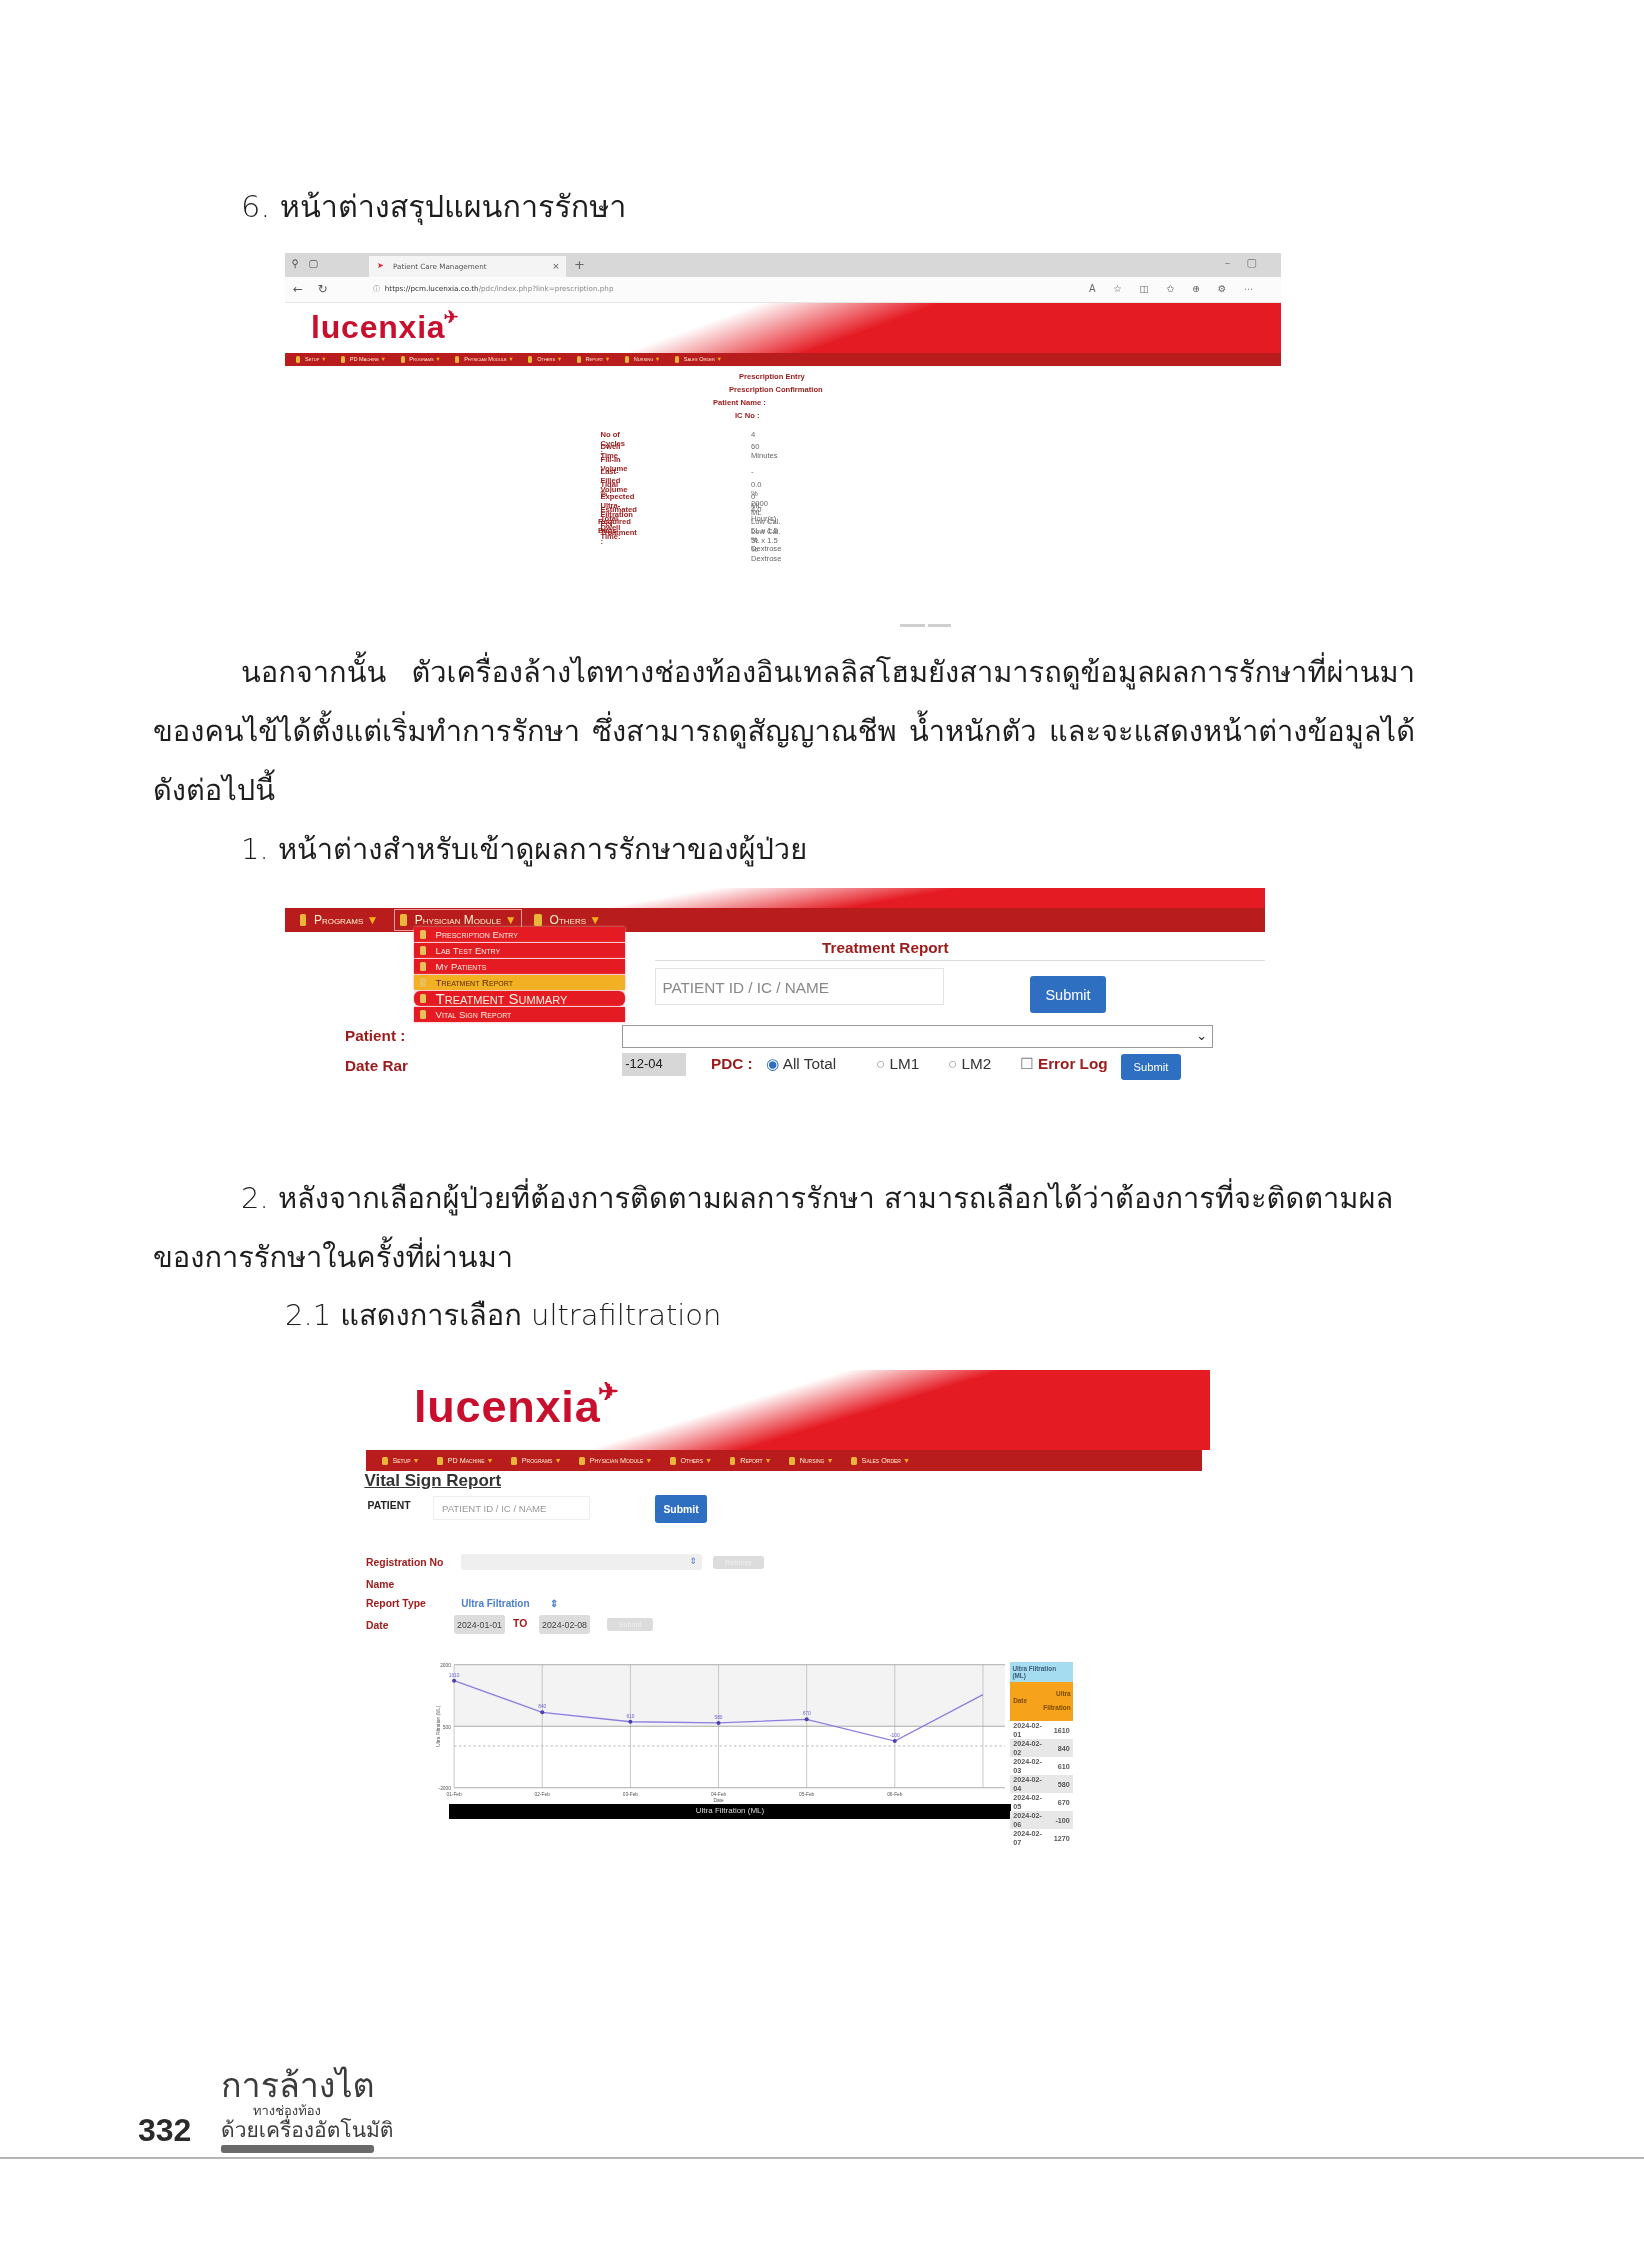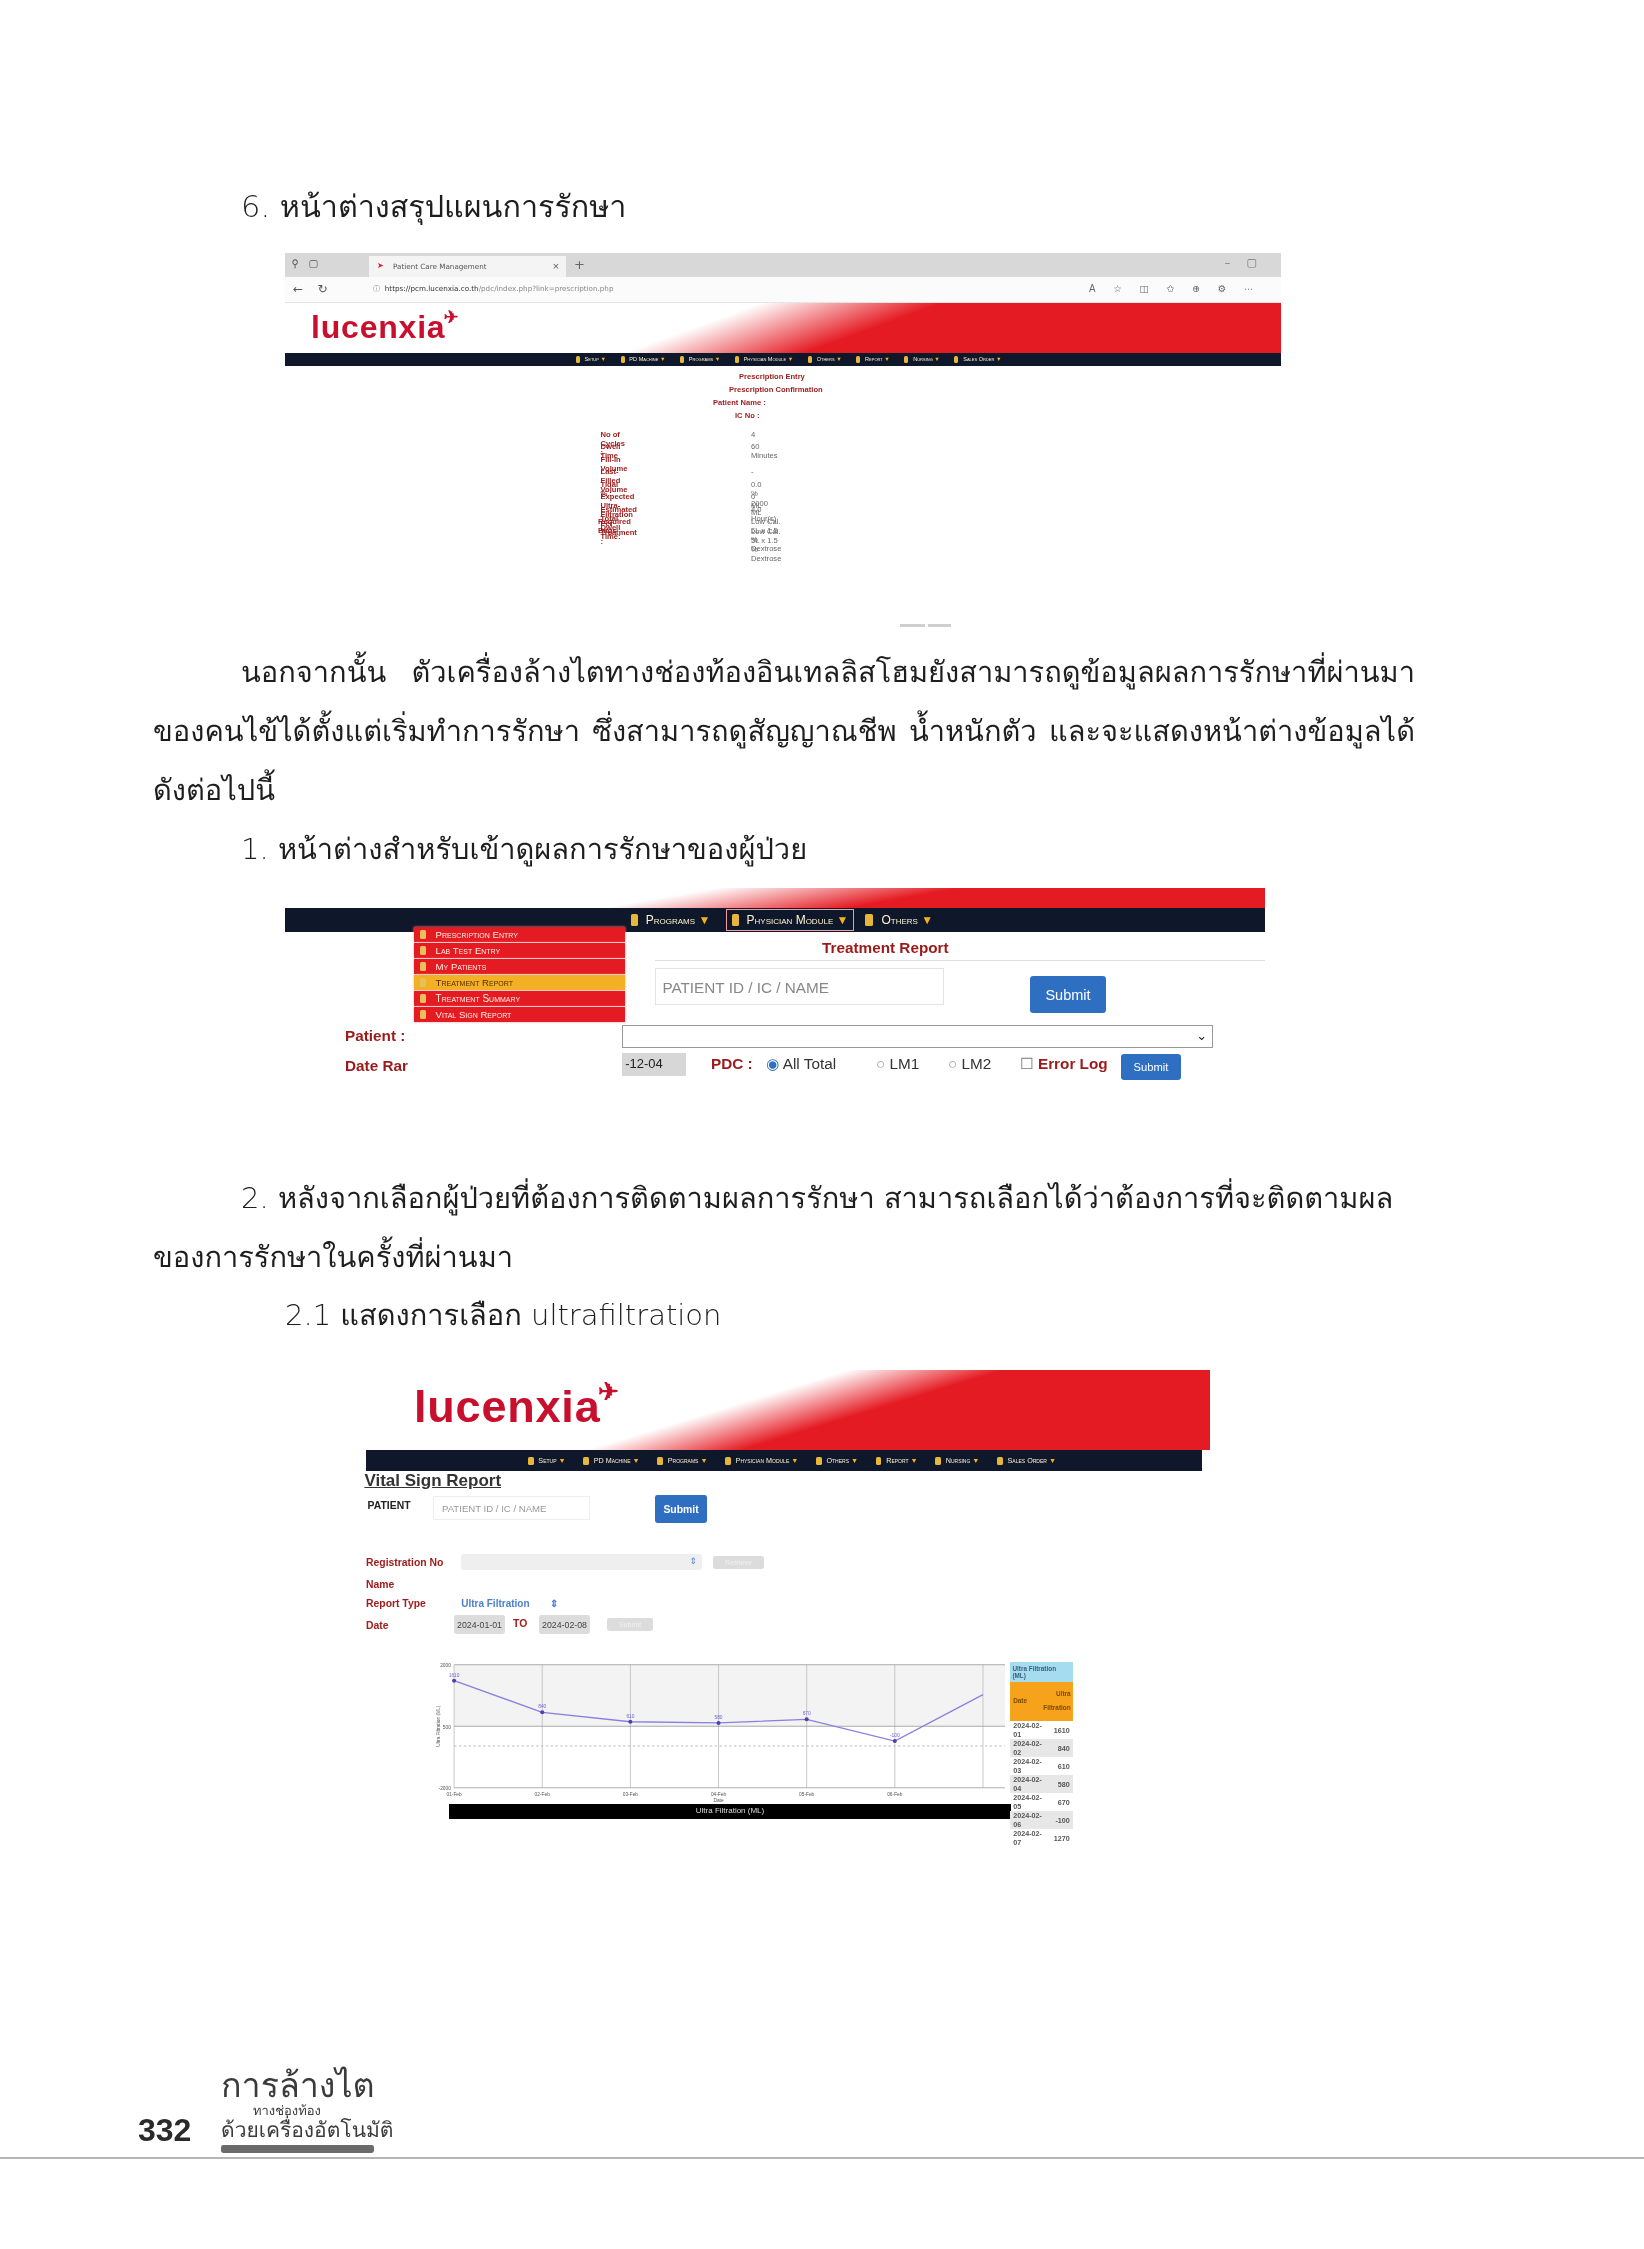--- a/index.html
+++ b/index.html
@@ -10,21 +10,21 @@
   .para { left: 153px; width: 1262px; top: 643px; text-align: justify; }
   .para .indent { display: inline-block; width: 88px; }
   .sub1 { left: 241px; top: 820px; }
   .para2 { left: 153px; width: 1262px; top: 1169px; }
   .sub21 { left: 285px; top: 1286px; }
 
   
   .logo { font-family: "Liberation Sans", sans-serif; color: #c8102e; font-weight: bold; letter-spacing: 0.8px; position: absolute; }
   .logo .bird { font-size: 0.55em; position: relative; top: -0.9em; left: -0.1em; }
   .redbanner { position: absolute; background: linear-gradient(160deg, transparent 0%, transparent 42%, #e51b23 58%, #e51b23 100%); }
-  .navbar { position: absolute; background: #0f172a; display: flex; align-items: center; justify-content: center; }
+  .navbar { position: absolute; background: #b91c1c; display: flex; align-items: center; }
   .navitem { display: flex; align-items: center; color: #fff3d0; font-family: "Liberation Sans", sans-serif; font-variant: small-caps; white-space: nowrap; }
   .navitem .ic { display: inline-block; background: #e8b63a; border-radius: 1.6px; }
   .navitem .arr { color: #f6b21b; }
 
   
   #shot1 { left: 285px; top: 253px; width: 996px; height: 374px; background: #f7f7f7; overflow: hidden; }
   #shot1 .tabbar { position: absolute; left: 0; top: 0; width: 100%; height: 24px; background: #d8d8d8; }
   #shot1 .tab { position: absolute; left: 84px; top: 3.2px; width: 197px; height: 21px; background: #f4f4f4; font-size: 7.2px; color: #555; padding: 5.6px 0 0 24px; }
   #shot1 .tab .close { position: absolute; right: 6.4px; top: 4.8px; font-size: 8.8px; }
   #shot1 .tab .fav { position: absolute; left: 8px; top: 4.8px; color: #e51b23; font-size: 8px; }
@@ -167,21 +167,21 @@
         <span>Lab Test Entry</span>
       </div>
       <div class="menuitem" style="top: 71px; height: 15.3px; font-size: 9.6px; left: 129px; width: 211px;">
         <span class="ic" style="width:5.6px;height:9.6px;"></span>
         <span>My Patients</span>
       </div>
       <div class="menuitem active" style="top: 87px; height: 15.3px; font-size: 9.6px; left: 129px; width: 211px;">
         <span class="ic" style="width:5.6px;height:9.6px;"></span>
         <span>Treatment Report</span>
       </div>
-      <div class="menuitem" style="top: 103px; height: 15.3px; font-size: 10px; left: 129px; width: 211px;">
+      <div class="menuitem" style="top: 103px; height: 15.3px; font-size: 15px; left: 129px; width: 211px; border-radius: 6px;">
         <span class="ic" style="width:5.6px;height:9.6px;"></span>
         <span>Treatment Summary</span>
       </div>
       <div class="menuitem" style="top: 119px; height: 15.3px; font-size: 9.6px; left: 129px; width: 211px;">
         <span class="ic" style="width:5.6px;height:9.6px;"></span>
         <span>Vital Sign Report</span>
       </div>
     </div>
 </div>
 

